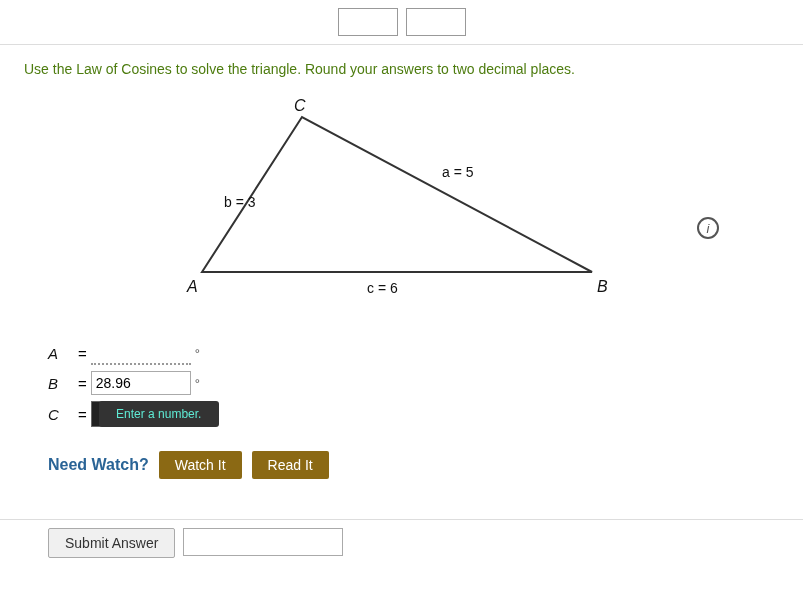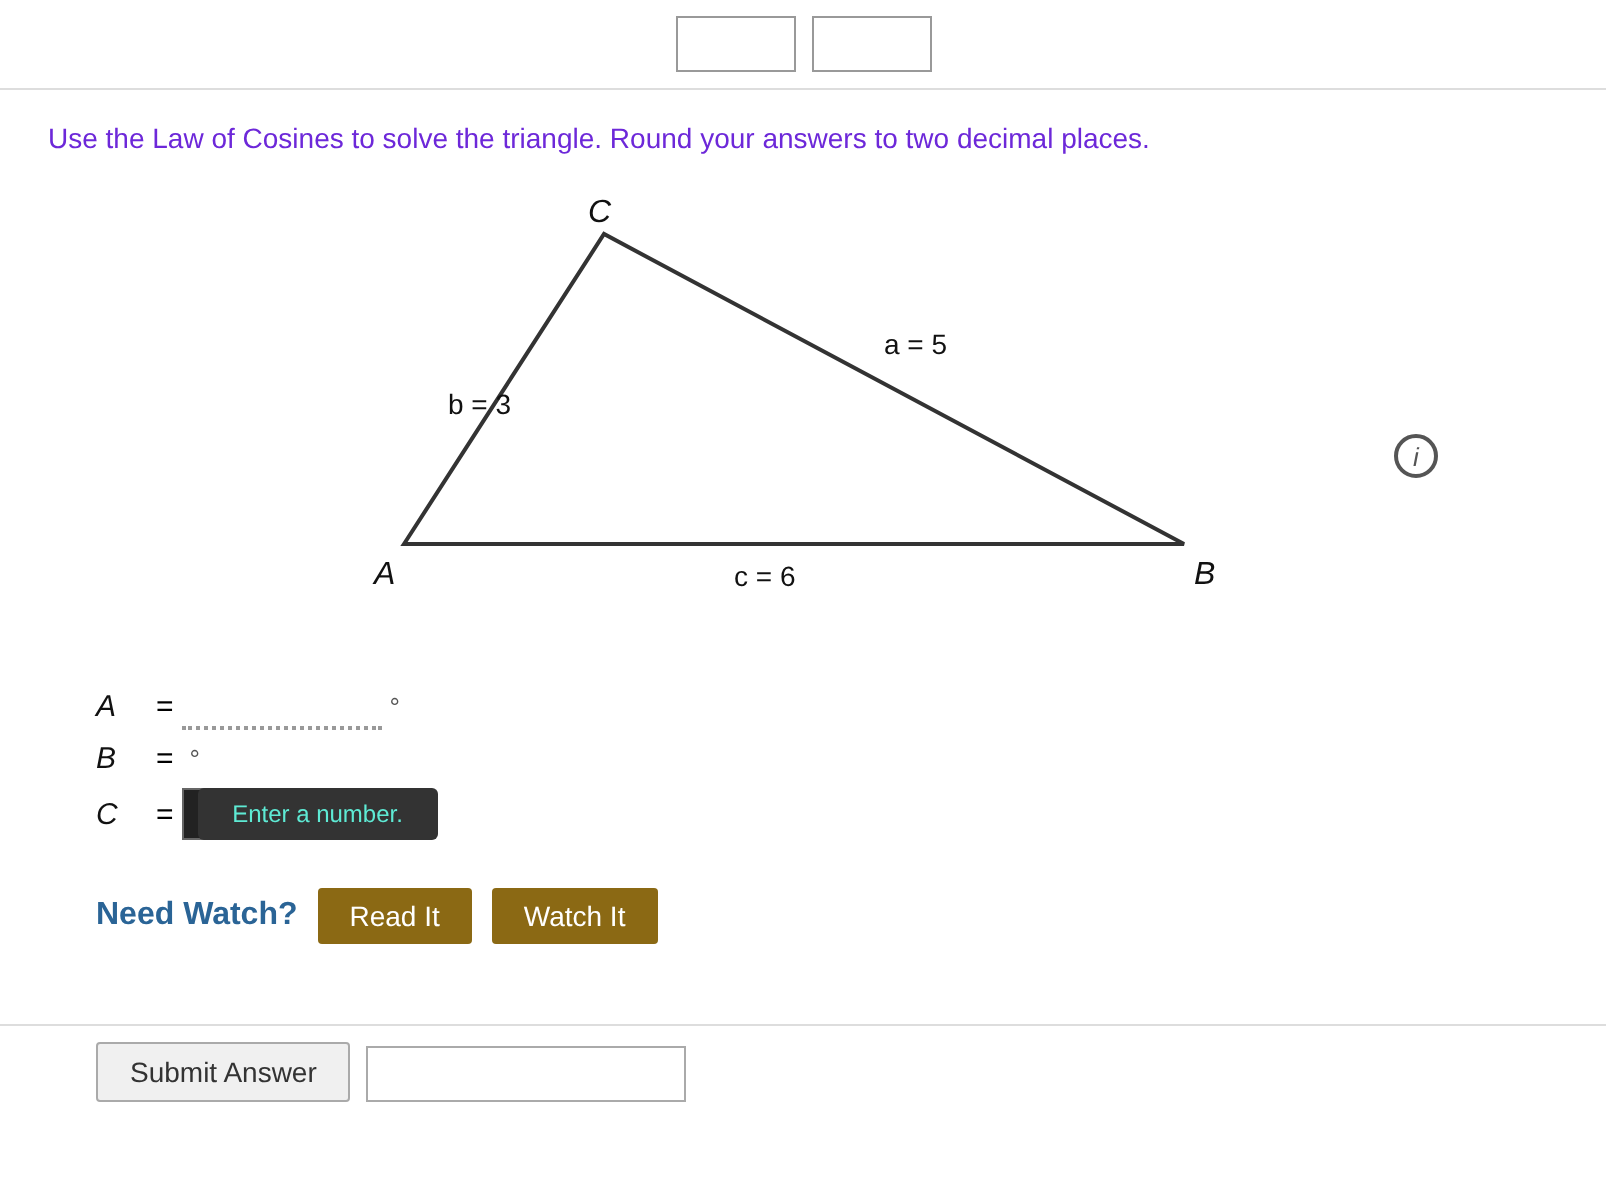--- a/index.html
+++ b/index.html
@@ -26,21 +26,21 @@
       border: 1px solid #999;
       background: #fff;
     }
 
     .main-content {
       padding: 16px 24px;
     }
 
     .instruction {
       font-size: 14px;
-      color: #6d28d9;
+      color: #4d7c0f;
       margin-bottom: 20px;
     }
 
     .diagram-area {
       display: flex;
       justify-content: center;
       margin-bottom: 24px;
       position: relative;
       height: 220px;
     }
@@ -155,21 +155,21 @@
       align-items: center;
       justify-content: center;
       font-style: italic;
       font-size: 13px;
       color: #555;
       cursor: pointer;
     }
 
     .bottom-bar {
       display: flex;
-      align-items: flex-end;
+      align-items: flex-start;
       padding: 8px 24px;
       border-top: 1px solid #ddd;
       gap: 8px;
     }
 
     .bottom-input {
       width: 160px;
       height: 28px;
       border: 1px solid #aaa;
       background: #fff;
@@ -211,38 +211,39 @@
     <div class="input-row">
       <span class="input-label">A</span>
       <span class="input-equals">=</span>
       <input class="answer-input" type="text" value="" style="">
       <span class="degree-symbol">°</span>
     </div>
 
     <div class="input-row">
       <span class="input-label">B</span>
       <span class="input-equals">=</span>
+      <input class="answer-input has-value" type="text" value="28.96" style="">
       <span class="degree-symbol">°</span>
     </div>
 
     <div class="input-row">
       <span class="input-label">C</span>
       <span class="input-equals">=</span>
       <div style="position:relative; display:inline-block;">
         <input class="answer-input" type="text" style="border: 1px solid rgb(102, 102, 102); background: rgb(34, 34, 34); color: transparent; width: 120px; height: 26px; padding: 3px 6px; font-size: 13px; caret-color: rgb(255, 255, 255);">
         <div class="tooltip-box" style="position:absolute; top:0; left:0; width:120px; height:26px; display:flex; align-items:center; justify-content:center; pointer-events:none;">Enter a number.</div>
       </div>
     </div>
 
   </div>
 
   <div class="need-help-section">
     <span class="need-help-label">Need Watch?</span>
+    <button class="help-btn">Watch It</button>
     <button class="help-btn">Read It</button>
-    <button class="help-btn">Watch It</button>
   </div>
 
 </div>
 
 <div class="bottom-bar">
   <button class="submit-btn">Submit Answer</button>
   <div class="bottom-input"></div>
 </div>
 
 </body></html>

